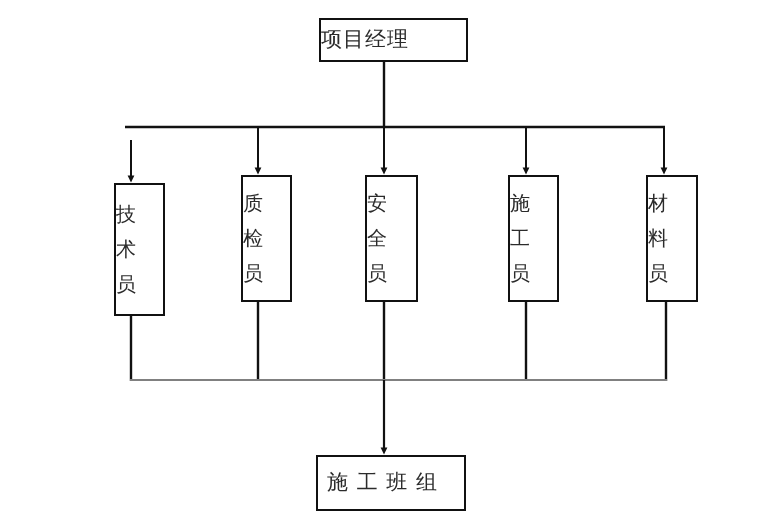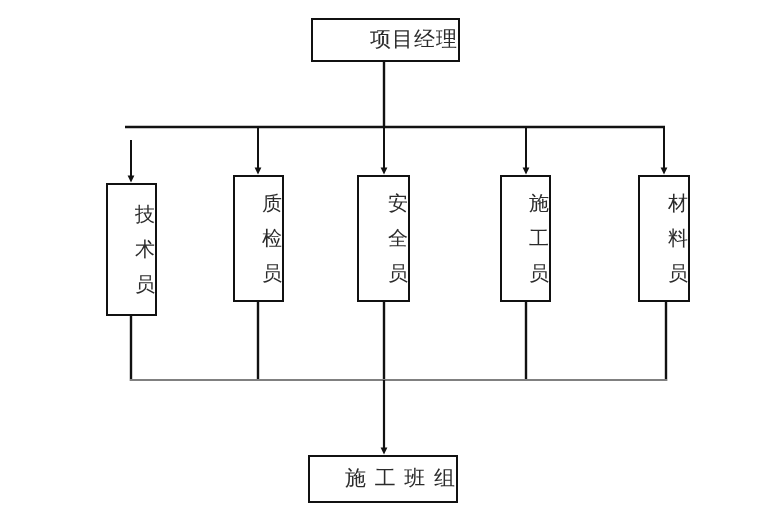--- a/index.html
+++ b/index.html
@@ -24,21 +24,22 @@
     width: 760px;
     height: 518px;
   }
   .node-box {
     position: absolute;
     box-sizing: border-box;
     border: 2px solid #111111;
     background: #ffffff;
     display: flex;
     align-items: center;
-    justify-content: flex-end;
+    justify-content: flex-start;
+    margin-left: 8px;
   }
   .node-label-h {
     font-size: 21px;
     line-height: 1.1;
     color: #2b2b2b;
     letter-spacing: 1px;
     white-space: nowrap;
   }
   .node-label-v {
     font-size: 20px;
@@ -128,17 +129,17 @@
   </div>
 
   <div class="node-box" style="left:638px; top:175px; width:52px; height:127px;">
     <div class="node-label-v">
       <span>材</span>
       <span>料</span>
       <span>员</span>
     </div>
   </div>
 
-  <div class="node-box" style="left:308px; top:455px; width:150px; height:48px;">
+  <div class="node-box" style="left:308px; top:455px; width:150px; height:56px;padding-left:9px;">
     <span class="node-label-h">施 工 班 组</span>
   </div>
 
 </div>
 
 </body></html>

